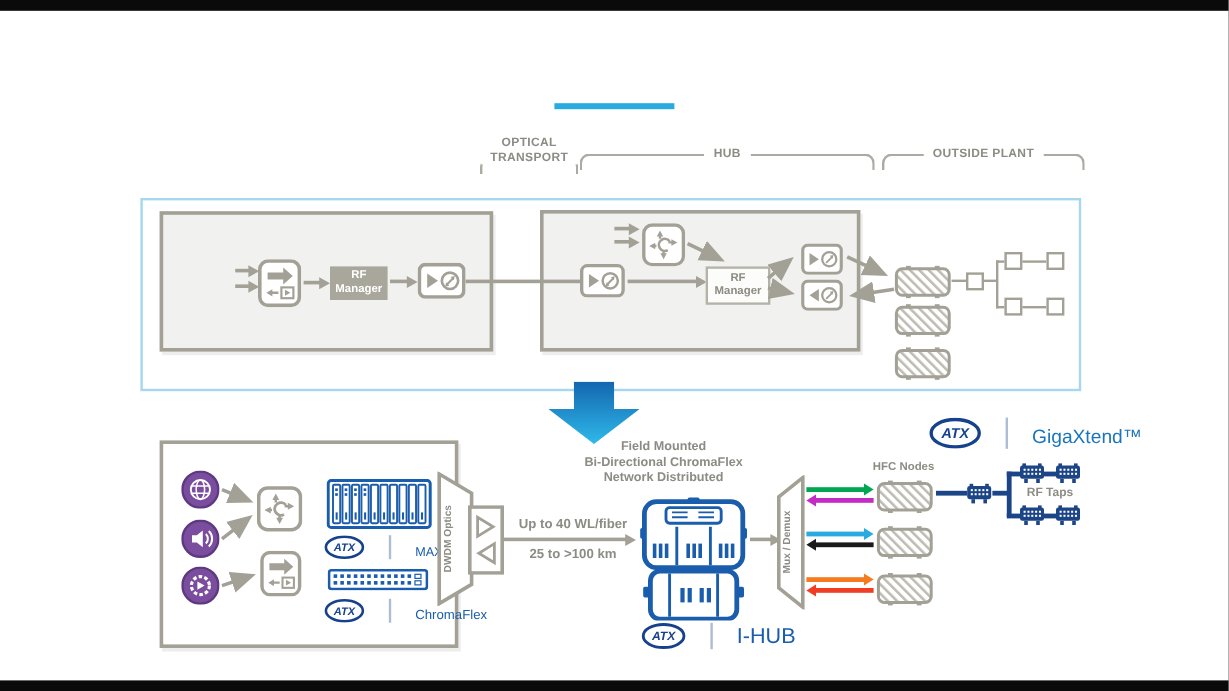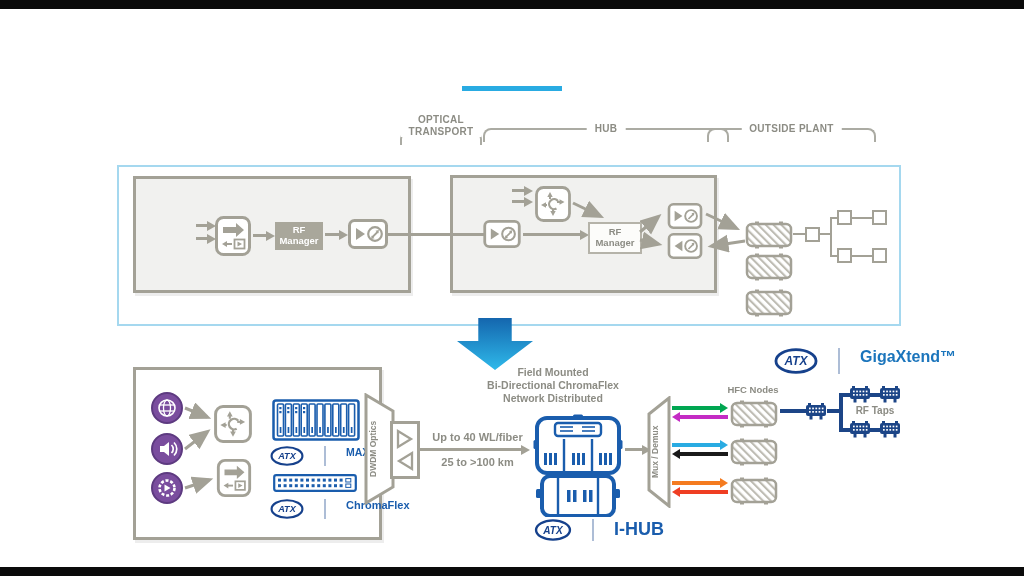--- a/index.html
+++ b/index.html
@@ -29,23 +29,23 @@
      border-left:8px solid currentColor;border-top:5px solid transparent;border-bottom:5px solid transparent;}
   .carr.l::before{content:"";position:absolute;left:-8px;top:50%;transform:translateY(-50%);
      border-right:8px solid currentColor;border-top:5px solid transparent;border-bottom:5px solid transparent;}
   .nav{position:absolute;background:currentColor;z-index:3;}
   .sq{position:absolute;width:15px;height:15px;background:#fff;border:2px solid #A3A196;
       box-sizing:border-box;z-index:3;}
   .vtext{writing-mode:vertical-rl;transform:rotate(180deg);}
   .rfbox{position:absolute;display:flex;align-items:center;justify-content:center;
          text-align:center;font-weight:bold;white-space:pre-line;line-height:1.15;z-index:4;}
   .icon{position:absolute;z-index:4;}
-  .logo-row{position:absolute;display:flex;align-items:flex-start;gap:20px;z-index:4;}
+  .logo-row{position:absolute;display:flex;align-items:flex-end;gap:20px;z-index:4;}
   .divider{width:2px;background:#ADBDD6;align-self:stretch;}
-  .prod{font-weight:bold;color:#1A5DAD;white-space:nowrap;}
+  .prod{font-weight:normal;color:#1A5DAD;white-space:nowrap;}
   .bigarrow{position:absolute;background:linear-gradient(180deg,#1466AE,#2FB9EA);
     clip-path:polygon(28% 0,72% 0,72% 44%,100% 44%,50% 100%,0 44%,28% 44%);z-index:5;}
   .overlay{position:absolute;left:0;top:0;z-index:6;pointer-events:none;}
   .trap{position:absolute;z-index:5;}
 </style>
 </head>
 <body>
 
 <div id="stage">
 
@@ -63,21 +63,21 @@
 
   <div class="underline" style="left:462px;top:86px;width:100px;height:5px"></div>
 
   <div class="bracket two" style="left:400px;top:131px;width:78px">
     <span class="lbl">OPTICAL
 TRANSPORT</span>
   </div>
   <div class="bracket" style="left:483px;top:128px;width:242px">
     <span class="lbl">HUB</span>
   </div>
-  <div class="bracket" style="left:707px;top:128px;width:165px">
+  <div class="bracket" style="left:735px;top:128px;width:165px">
     <span class="lbl">OUTSIDE PLANT</span>
   </div>
 
   <div class="cyanbox" style="left:117px;top:165px;width:780px;height:157px"></div>
 
   <div class="panel" style="left:133px;top:176px;width:272px;height:111px"></div>
   <div class="lbl" style="left:222px;top:297px;width:100px;font-size:11px;letter-spacing:1px">FACILITY</div>
 
   <div class="lbl ra" style="left:140px;top:221px;width:54px;font-size:10px">BC Video</div>
   <div class="lbl ra" style="left:128px;top:234px;width:66px;font-size:10px">VOD &amp; Other</div>

